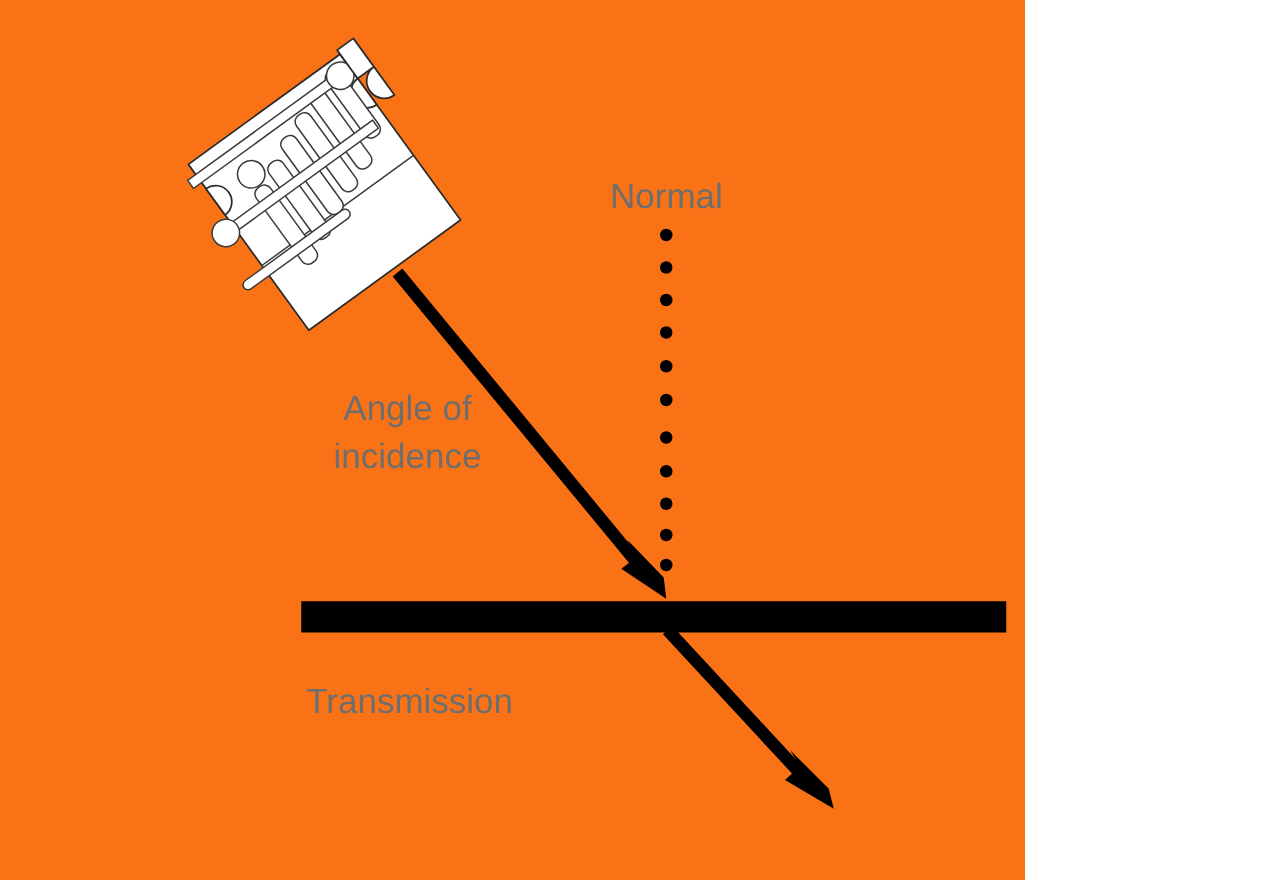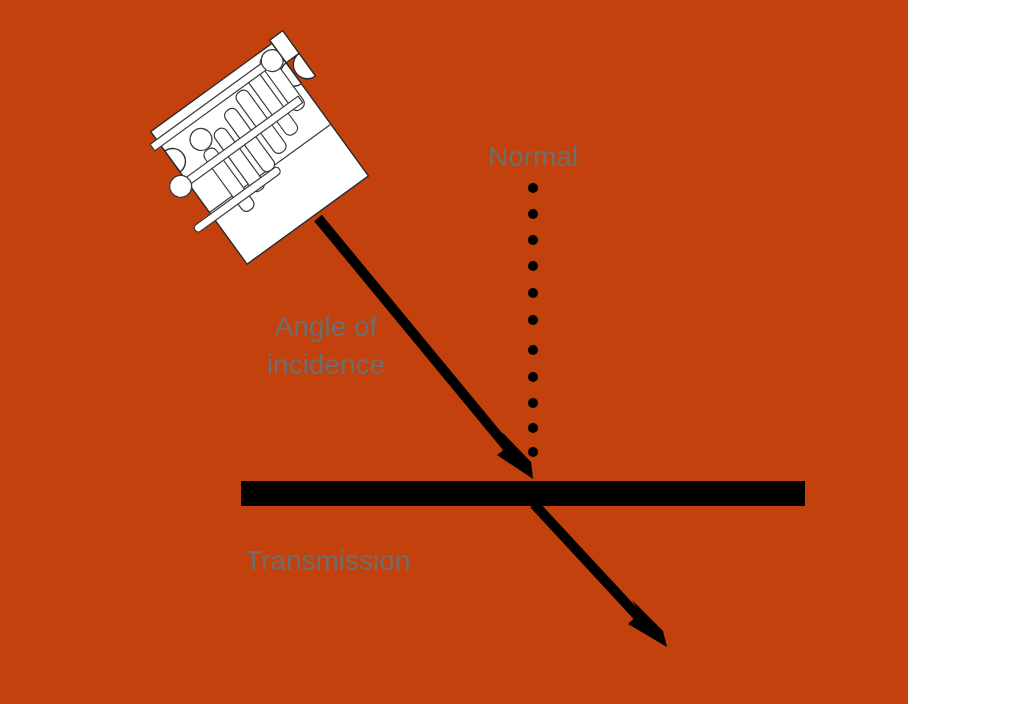--- a/index.html
+++ b/index.html
@@ -6,23 +6,23 @@
   html, body {
     margin: 0;
     padding: 0;
     background: #ffffff;
   }
   body {
     font-family: "Liberation Sans", sans-serif;
   }
   #stage {
     position: relative;
-    width: 908px;
+    width: 820px;
     height: 704px;
-    background: #c2410c;
+    background: #f97316;
     overflow: hidden;
   }
   #canvas {
     position: absolute;
     top: 0;
     left: 0;
     width: 1024px;
     height: 704px;
   }
   .label-text {

